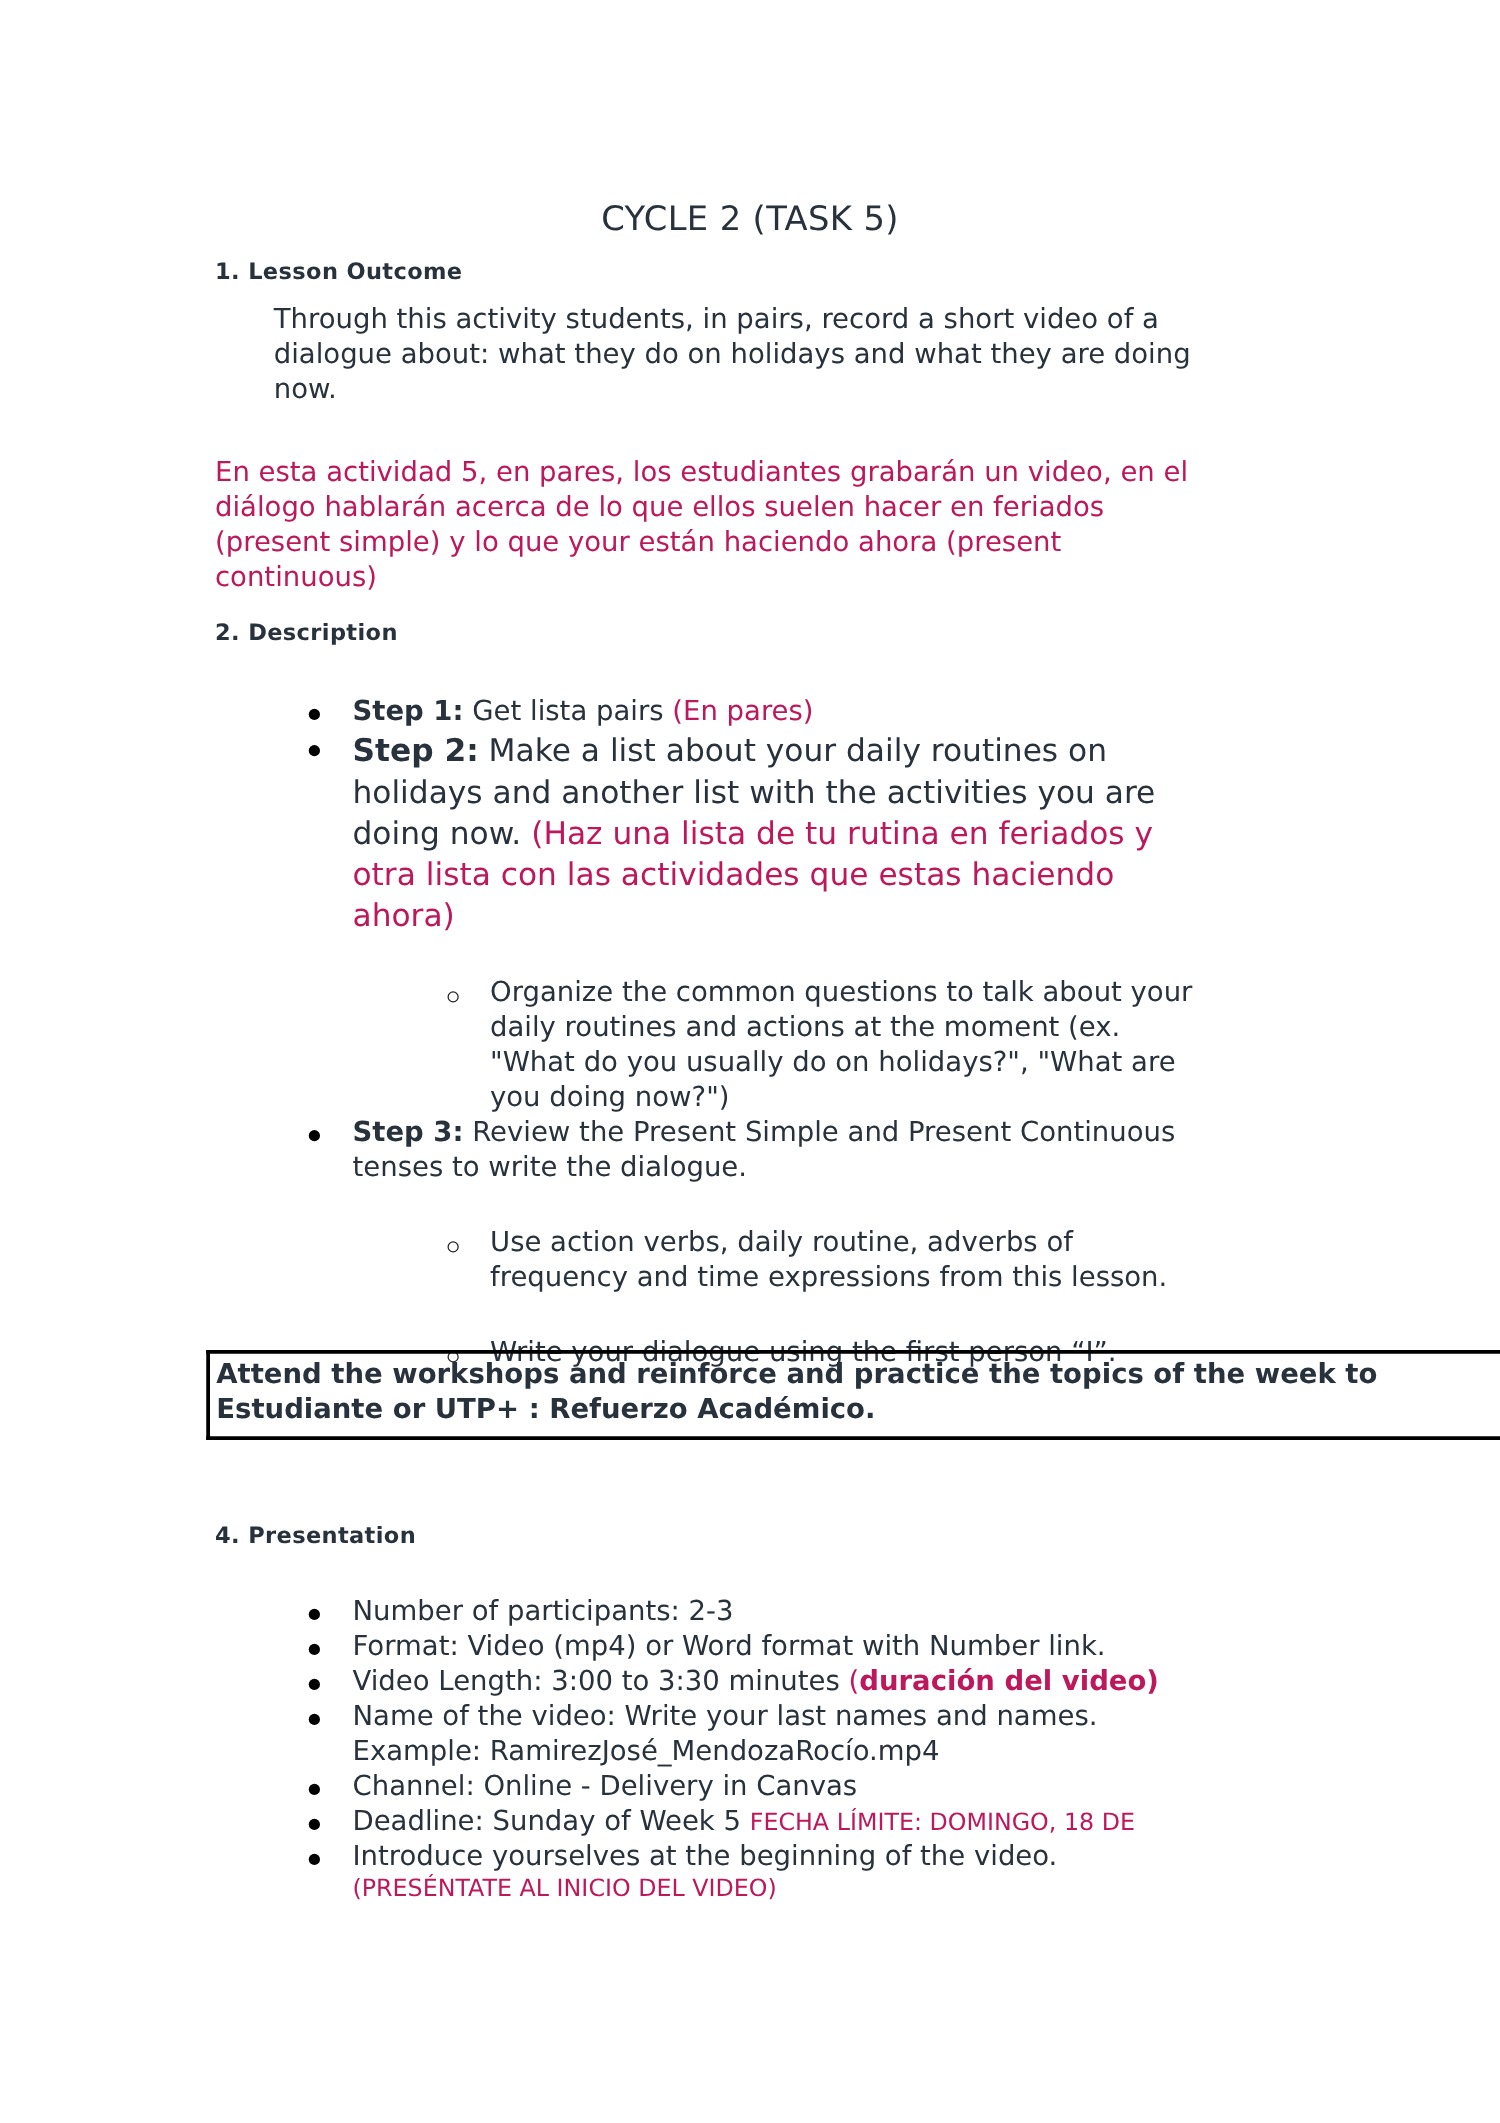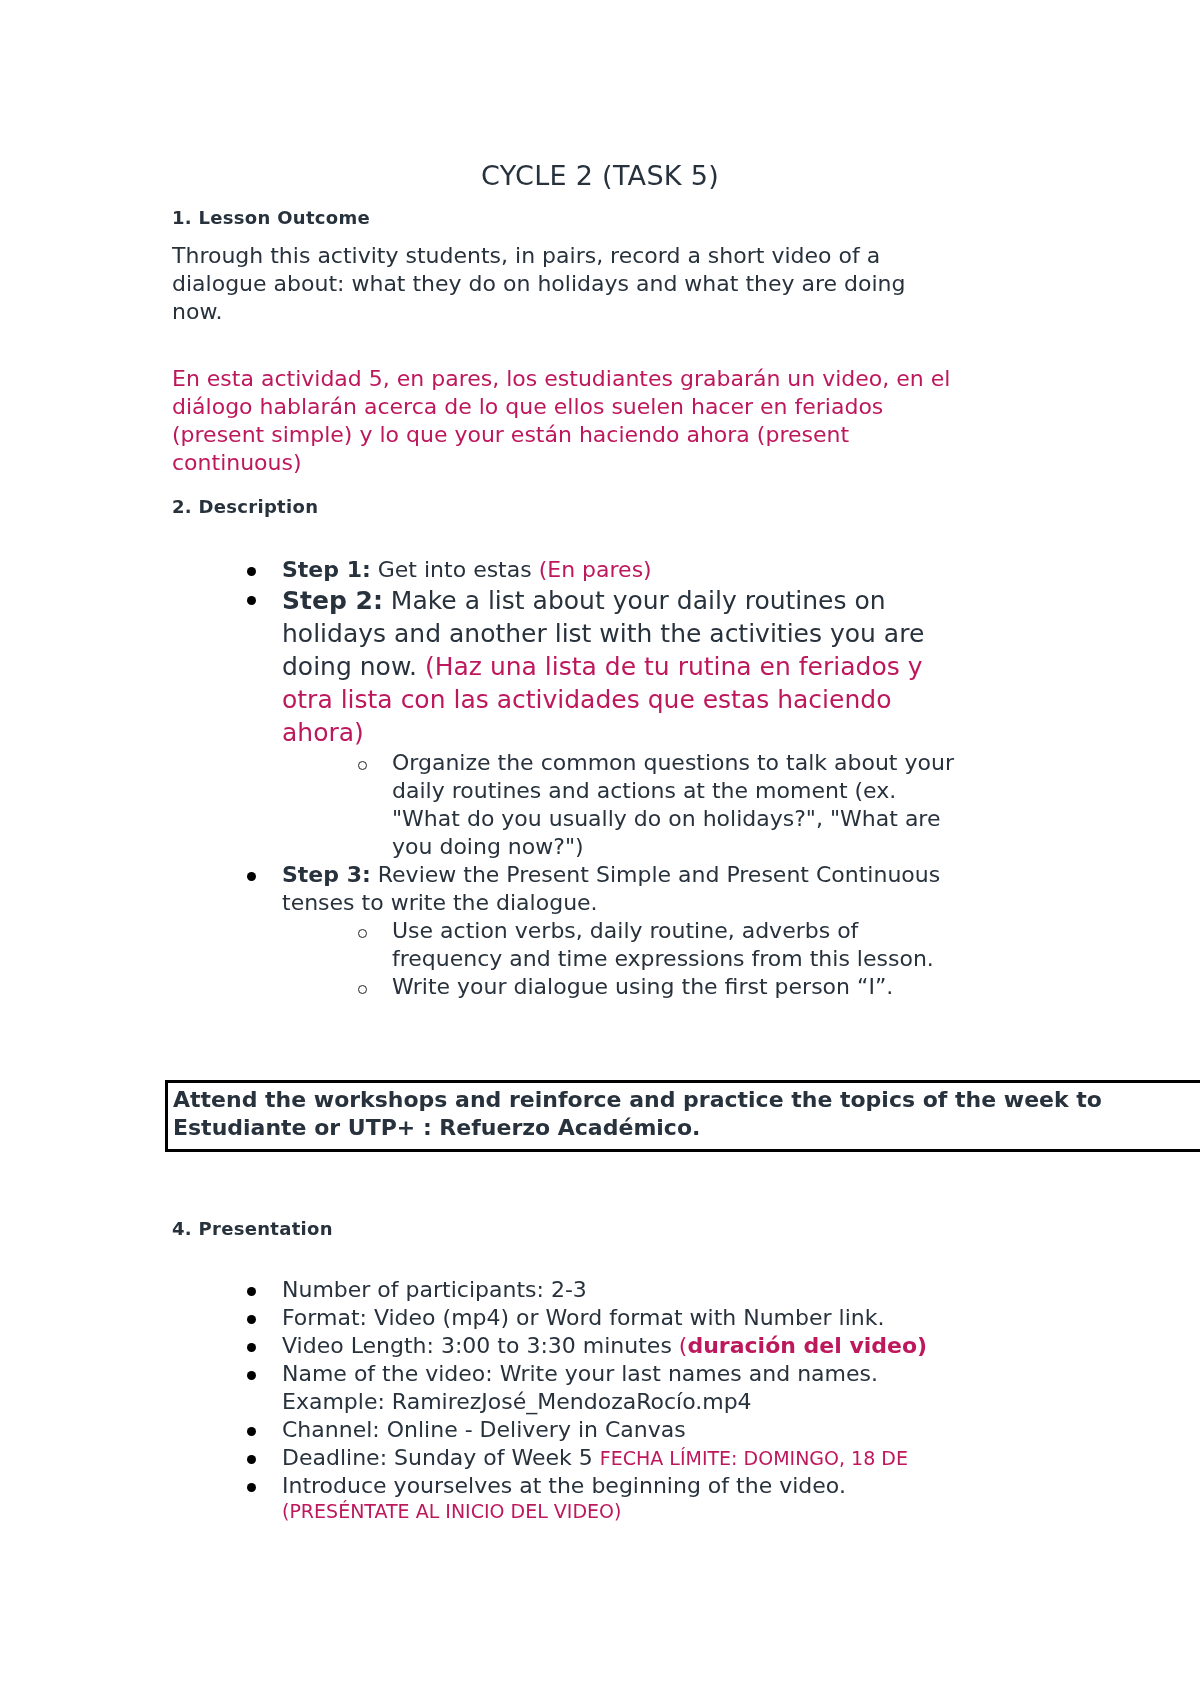--- a/index.html
+++ b/index.html
@@ -13,59 +13,59 @@
     left: 0; width: 1200px; top: 160px; text-align: center;
     font-size: 27px; font-weight: normal; letter-spacing: 0.3px;
   }
   .h2 { left: 172px; font-size: 18px; font-weight: bold; letter-spacing: 0.3px; }
   .para { left: 172px; width: 830px; font-size: 22px; line-height: 28px; }
   .bl { position: relative; padding-left: 110px; }
   .bl .dot {
     position: absolute; left: 75px; top: 11px; width: 9px; height: 9px;
     border-radius: 50%; background: #000;
   }
-  .sub { position: relative; padding-left: 220px; }
+  .sub { position: relative; padding-left: 220px; margin-top: 32px; }
   .sub .ring {
     position: absolute; left: 186px; top: 12px; width: 7px; height: 7px;
     border-radius: 50%; border: 1.6px solid #222;
   }
   .step2 { font-size: 25px; line-height: 33px; }
   .step2 .dot { top: 12px; }
   .notice {
     left: 165px; top: 1080px; width: 1060px; height: 63px;
     border: 3px solid #000; border-right: none;
     font-size: 22px; font-weight: bold; line-height: 28px; padding: 3px 0 0 5px;
     white-space: nowrap;
   }
   .small-caps { font-size: 19px; }
 </style>
 </head>
 <body>
 
 <div class="abs title">CYCLE 2 (TASK 5)</div>
 
 <div class="abs h2" style="top:207px;">1. Lesson Outcome</div>
-<div class="abs para" style="top:242px;">
+<div class="abs para" style="top:242px;margin-left:47px;">
   <div>Through this activity students, in pairs, record a short video of a</div>
   <div>dialogue about: what they do on holidays and what they are doing</div>
   <div>now.</div>
 </div>
 <div class="abs para purple" style="top:365px;">
   <div>En esta actividad 5, en pares, los estudiantes grabarán un video, en el</div>
   <div>diálogo hablarán acerca de lo que ellos suelen hacer en feriados</div>
   <div>(present simple) y lo que your están haciendo ahora (present</div>
   <div>continuous)</div>
 </div>
 
 <div class="abs h2" style="top:480px;margin-top:16px;">2. Description</div>
 
 <div class="abs para" style="top:556px; left:172px; width:900px;">
   <div class="bl">
     <span class="dot"></span>
-    <b>Step 1:</b><span> Get into estas </span><span class="purple">(En pares)</span>
+    <b>Step 1:</b><span> Get lista pairs </span><span class="purple">(En pares)</span>
   </div>
   <div class="bl step2">
     <span class="dot"></span>
     <div><b>Step 2:</b><span> Make a list about your daily routines on</span></div>
     <div>holidays and another list with the activities you are</div>
     <div><span>doing now. </span><span class="purple">(Haz una lista de tu rutina en feriados y</span></div>
     <div class="purple">otra lista con las actividades que estas haciendo</div>
     <div class="purple">ahora)</div>
   </div>
   <div class="sub">

